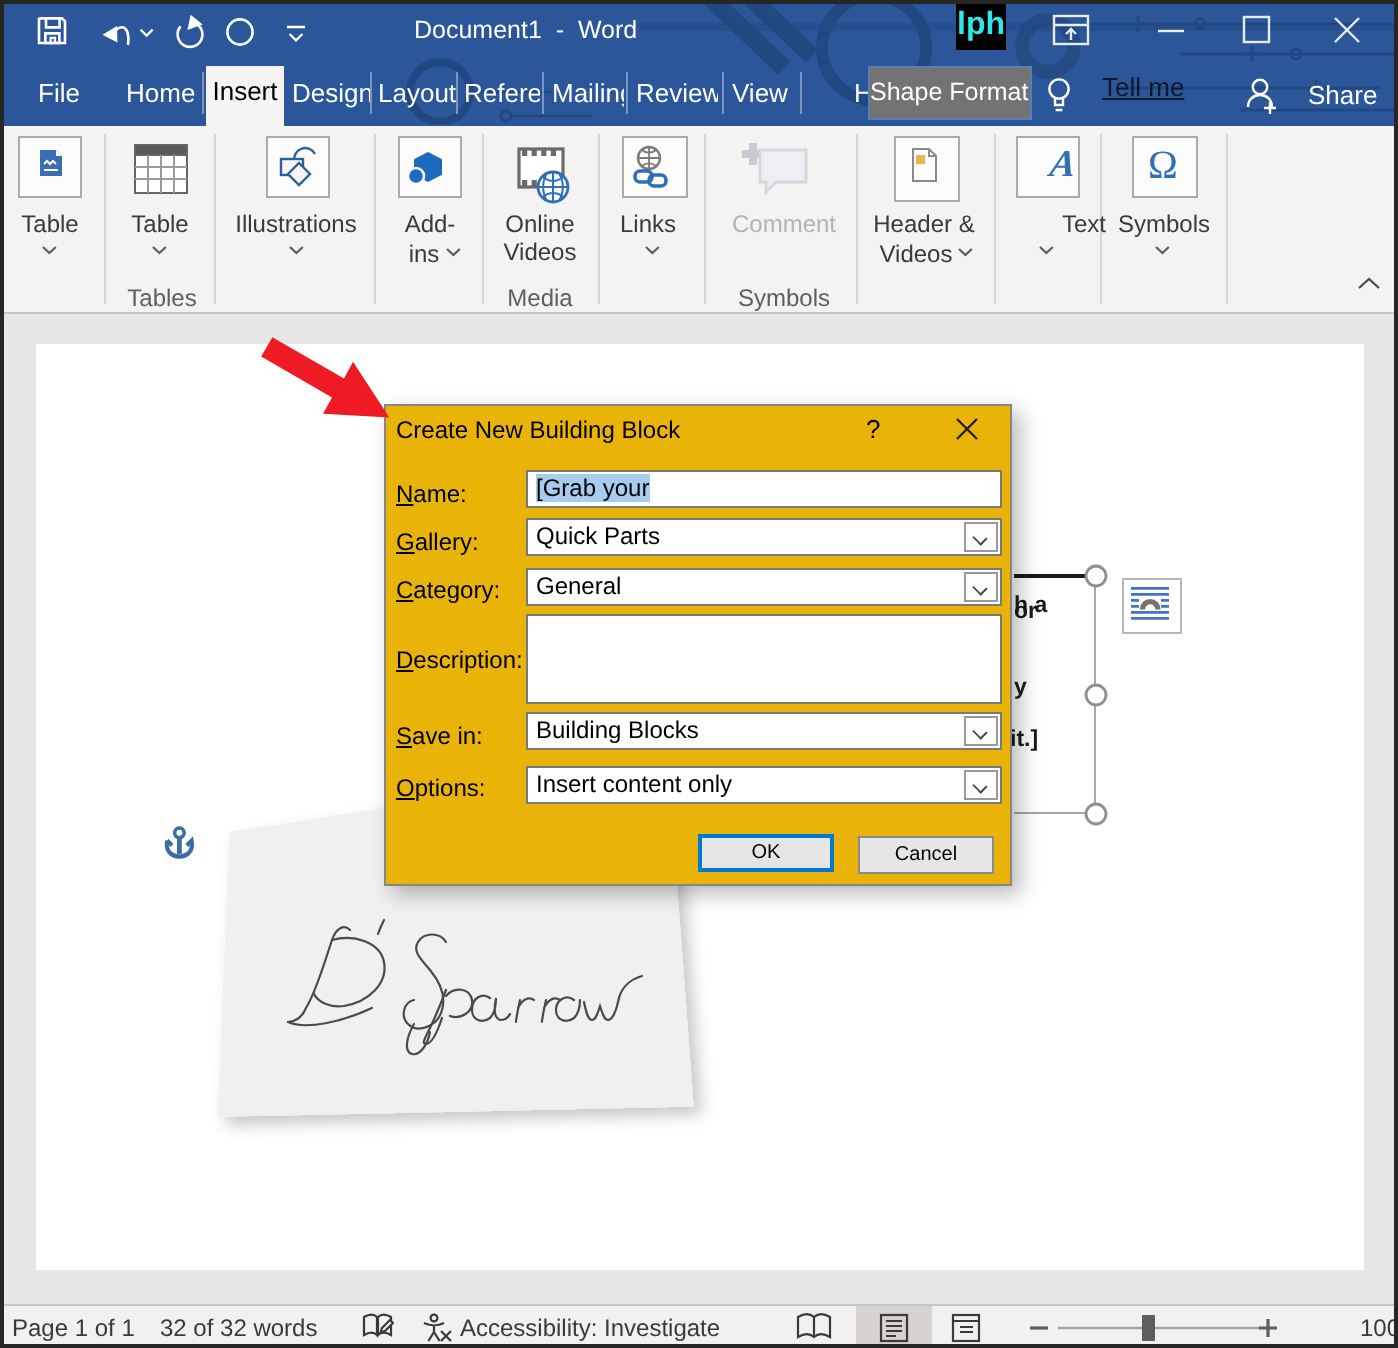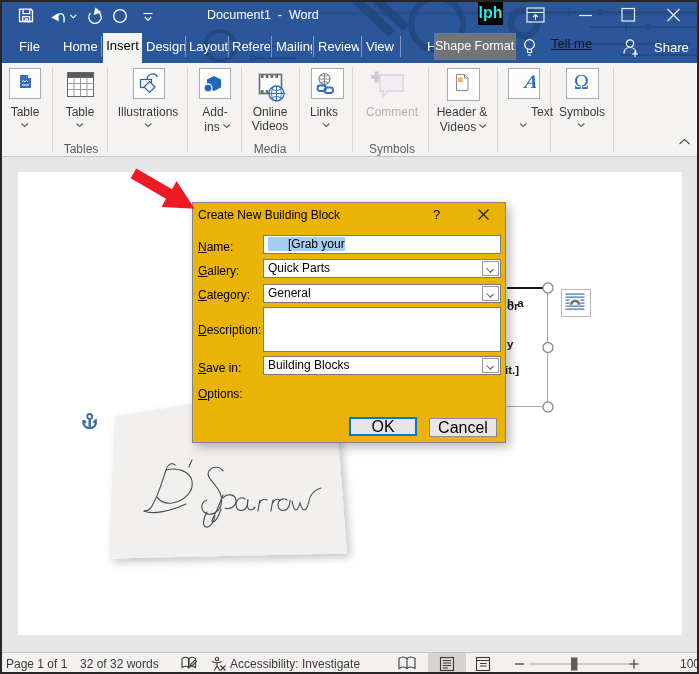--- a/index.html
+++ b/index.html
@@ -31,21 +31,21 @@
   #dlg{left:192px;top:202px;width:312px;height:239px;background:#eab308;border:1px solid #868686;
        box-shadow:4px 4px 10px rgba(0,0,0,0.28);font-size:12px;color:#000;}
   .dlab{position:absolute;left:5px;font-size:12px;color:#000;}
   .field{position:absolute;left:70px;width:232px;height:17px;background:#fff;border:1px solid #7a7a7a;
         font-size:12px;line-height:17px;padding-left:4px;}
   .combo .arr{position:absolute;right:1px;top:1px;width:17px;height:15px;border:1px solid #999;
         background:#fdfdfd;box-sizing:border-box;}
   .combo .arr:after{content:"";position:absolute;left:4px;top:4px;width:5px;height:5px;
         border-right:1.4px solid #444;border-bottom:1.4px solid #444;transform:rotate(45deg) scale(1,.8);}
   .btn{position:absolute;width:66px;height:19px;background:#e7e6e6;border:1px solid #8b8b8b;
-       font-size:16px;text-align:center;line-height:19px;}
+       font-size:10px;text-align:center;line-height:19px;}
   u{text-decoration:underline;}
 </style>
 </head>
 <body>
 <div id="win">
   <div id="titlebar" class="abs"></div>
   <div id="tabs" class="abs"></div>
 
   <svg class="abs" style="left:0;top:0;" width="699" height="62" viewBox="0 0 699 62">
     <g stroke="#1c3c6d" fill="none" opacity="0.55">
@@ -283,30 +283,31 @@
     <path d="M6.2,11.7 a3.9,3.9 0 0 1 7.8,0" stroke="#767472" stroke-width="2.7" fill="none"></path>
   </svg>
 
   <div id="dlg" class="abs">
     <div style="position:absolute;left:5px;top:5px;font-size:12px;">Create New Building Block</div>
     <div style="position:absolute;left:240px;top:4px;font-size:13px;">?</div>
     <svg style="position:absolute;left:284px;top:5px;" width="13" height="13" viewBox="0 0 13 13">
         <path d="M1.5,1.5 l10,10 M11.5,1.5 l-10,10" stroke="#1a1a1a" stroke-width="1.1" fill="none"></path>
       </svg>
     <div class="dlab" style="top:37px;"><u>N</u>ame:</div>
-    <div class="field" style="top:32px;"><span style="background:#a6cdf0;padding-left:20px;">[Grab your</span></div>
+    <div class="field" style="top:32px;"><span style="background:#a6cdf0;">[Grab your</span></div>
     <div class="dlab" style="top:61px;"><u>G</u>allery:</div>
     <div class="field combo" style="top:56px;">Quick Parts<span class="arr"></span></div>
     <div class="dlab" style="top:85px;text-align:center;"><u>C</u>ategory:</div>
     <div class="field combo" style="top:81px;">General<span class="arr"></span></div>
     <div class="dlab" style="top:120px;"><u>D</u>escription:</div>
     <div class="field" style="top:104px;height:43px;"></div>
     <div class="dlab" style="top:158px;"><u>S</u>ave in:</div>
     <div class="field combo" style="top:153px;">Building Blocks<span class="arr"></span></div>
     <div class="dlab" style="top:184px;"><u>O</u>ptions:</div>
+    <div class="field combo" style="top:180px;">Insert content only<span class="arr"></span></div>
     <div class="btn" style="left:156px;top:214px;width:64px;height:15px;line-height:15px;border:2px solid #0078d7;">OK</div>
     <div class="btn" style="left:236px;top:215px;width:66px;height:17px;line-height:17px;">Cancel</div>
   </div>
 
   <svg class="abs" style="left:125px;top:163px;" width="80" height="52" viewBox="0 0 80 52">
     <polygon points="11.2,5.6 47,26.2 51.5,17.9 69.7,45.8 36.5,43.9 41,35.7 5.6,15.2" fill="#ee1b24"></polygon>
   </svg>
 
   <div id="status" class="abs">
     <span style="position:absolute;left:6px;top:4px;">Page 1 of 1</span>

